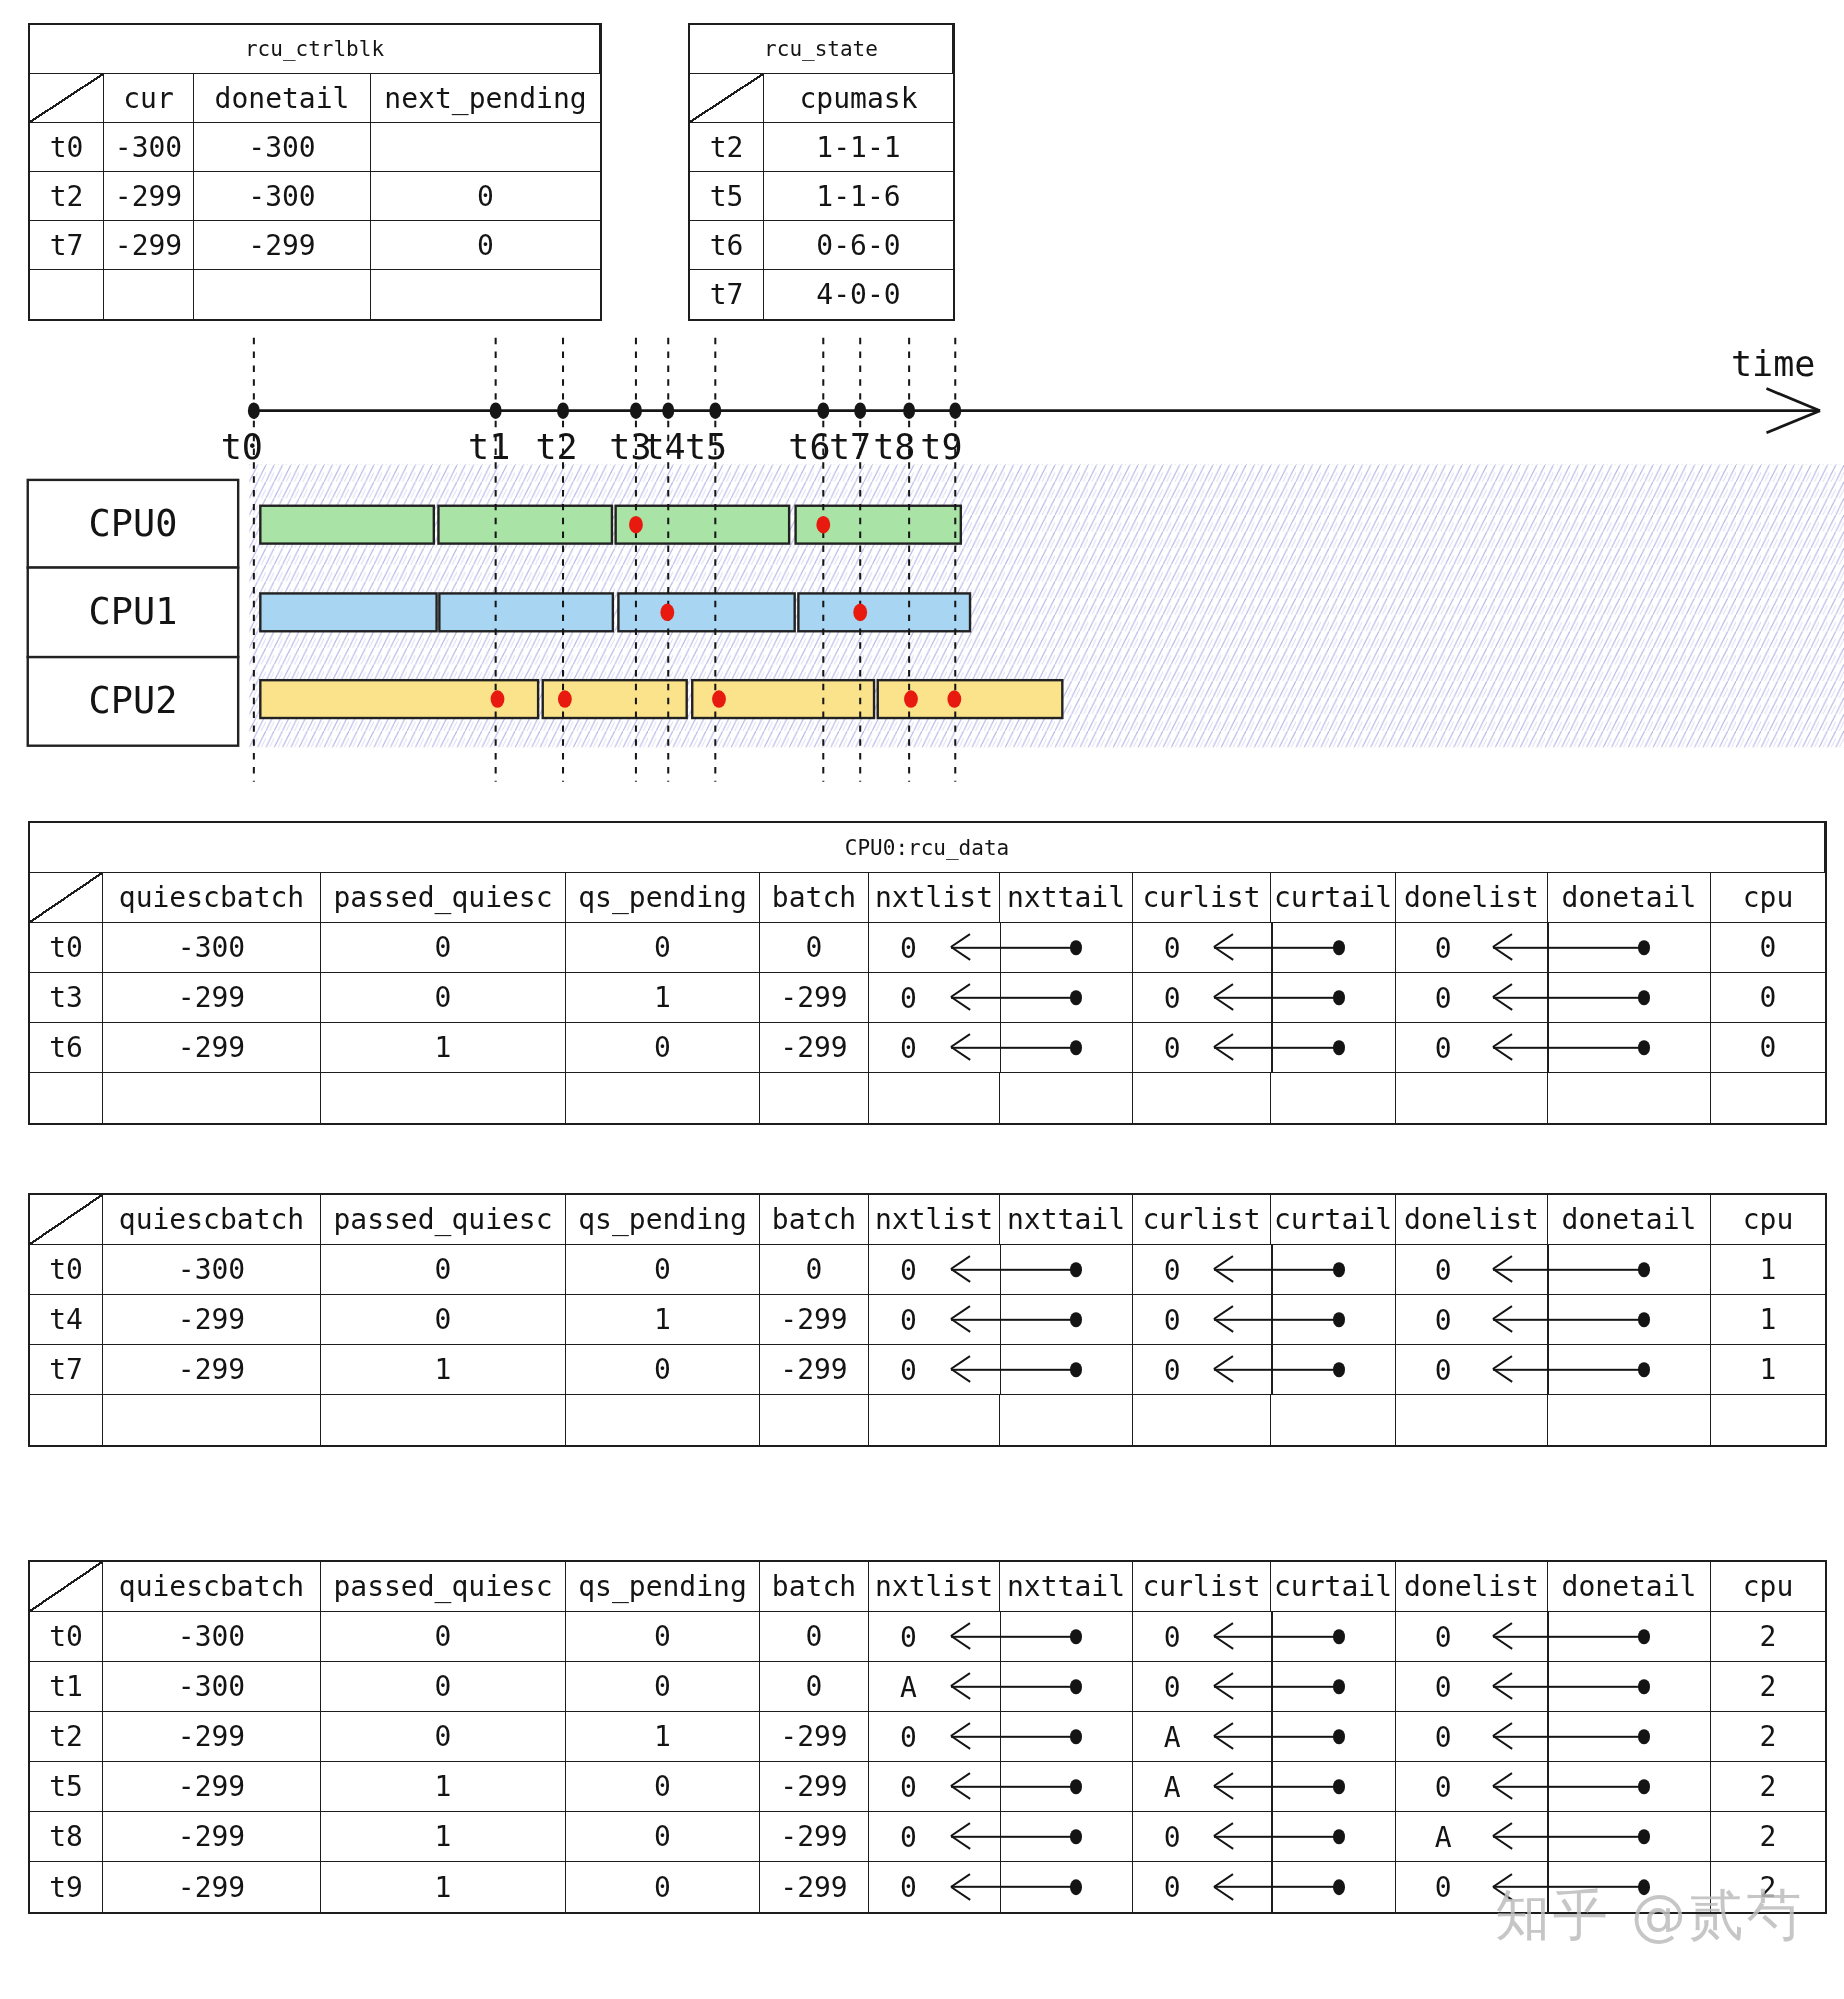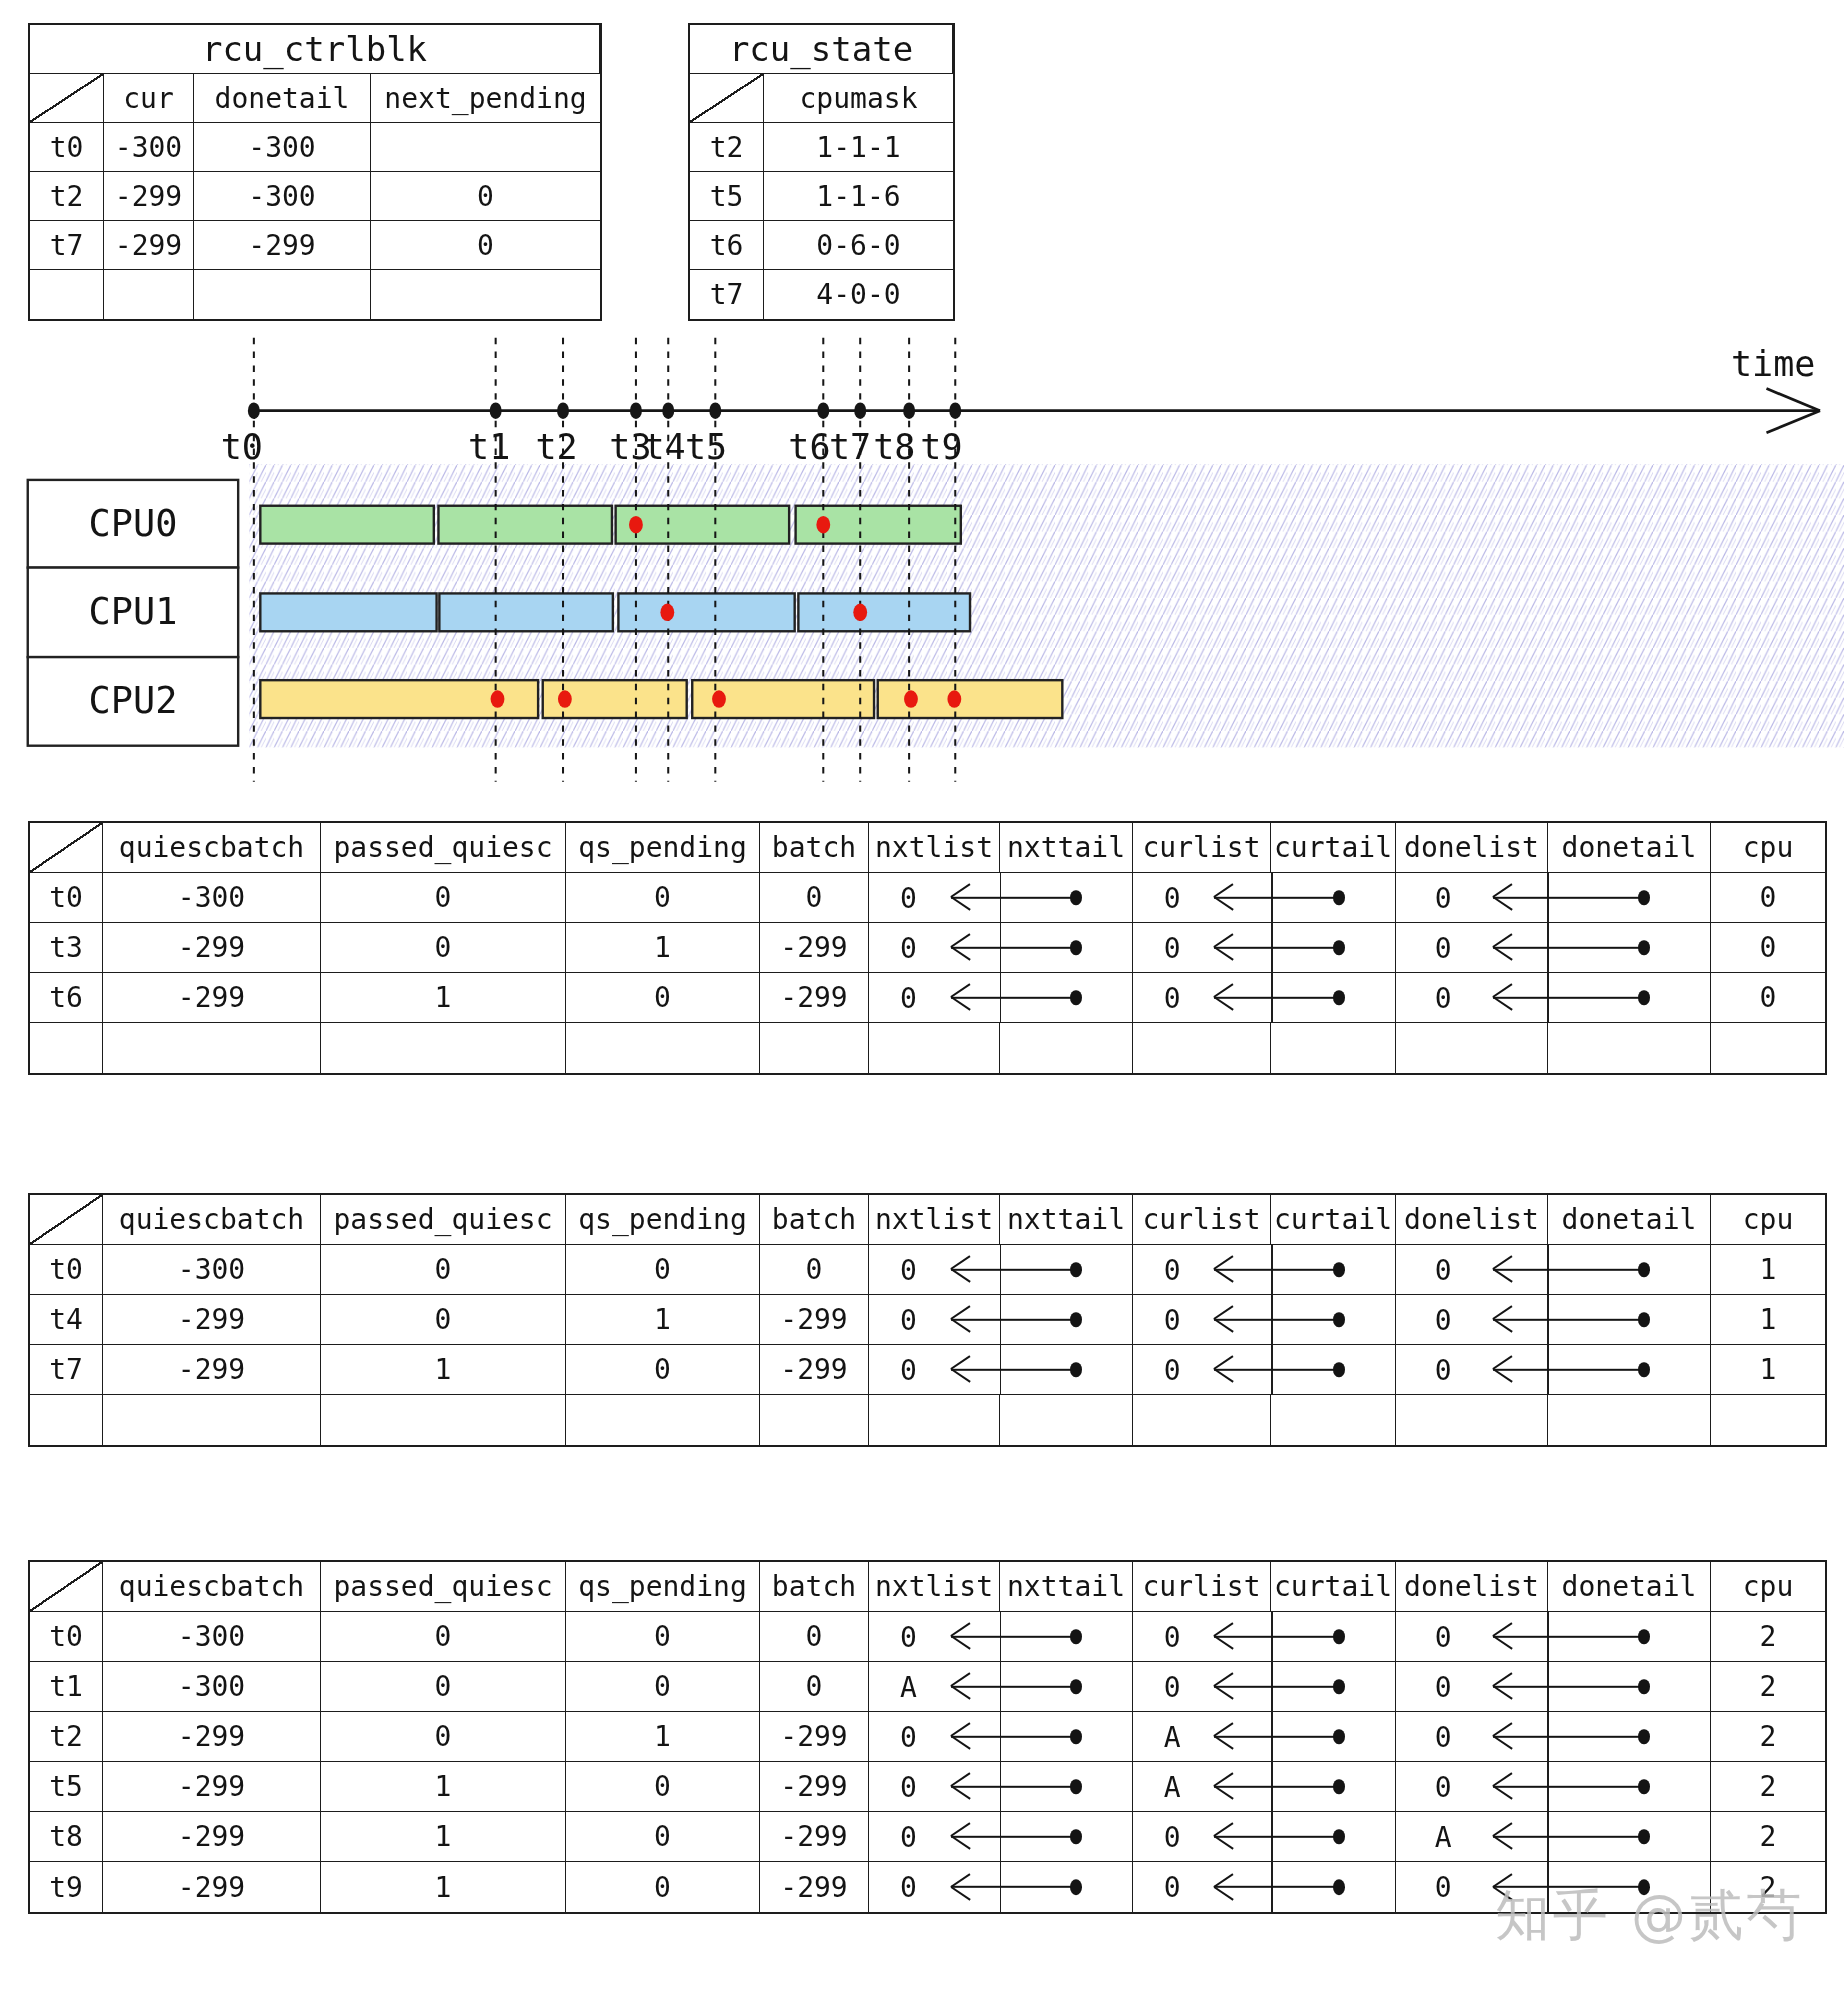--- a/index.html
+++ b/index.html
@@ -10,21 +10,21 @@
   }
   svg text{font-family:"DejaVu Sans Mono","Liberation Mono",monospace;fill:#141414;}
   .tbl{position:absolute;display:grid;border:2.8px solid #1d1d1d;background:#fff;box-sizing:border-box;}
   .cell{
     border-right:1.8px solid #1d1d1d;border-bottom:1.8px solid #1d1d1d;
     display:flex;align-items:center;justify-content:center;
     position:relative;font-size:28px;box-sizing:border-box;white-space:nowrap;
   }
   .cell.nbr{border-right:none;}
   .cell.nbb{border-bottom:none;}
-  .cell.title{justify-content:center;font-size:34px;}
+  .cell.title{justify-content:center;font-size:21px;}
   .cell.diag{
     background-image:linear-gradient(to bottom right,
       transparent calc(50% - 1.1px), #1d1d1d calc(50% - 1.1px),
       #1d1d1d calc(50% + 1.1px), transparent calc(50% + 1.1px));
   }
   
   .paircell{padding:0;}
   .pdiv{position:absolute;top:0;bottom:0;width:1.8px;background:#1d1d1d;}
   .pval{position:absolute;left:4%;width:22%;text-align:center;top:50%;transform:translateY(-50%);}
   .parrow{position:absolute;left:31%;right:21%;top:0;bottom:0;}
@@ -151,20 +151,21 @@
       <div class="cell">t2</div>
       <div class="cell nbr">1-1-1</div>
       <div class="cell">t5</div>
       <div class="cell nbr">1-1-6</div>
       <div class="cell">t6</div>
       <div class="cell nbr">0-6-0</div>
       <div class="cell nbb">t7</div>
       <div class="cell nbr nbb">4-0-0</div>
     </div>
     <div class="tbl" style="left: 28px; top: 821px; grid-template-columns: 73px 218px 245px 194px 109px 131px 133px 138px 125px 152px 163px 114px; grid-auto-rows: 50px;">
+      <div class="cell title" style="grid-column: 1 / -1;">CPU0:rcu_data</div>
       <div class="cell diag"></div>
       <div class="cell">quiescbatch</div>
       <div class="cell">passed_quiesc</div>
       <div class="cell">qs_pending</div>
       <div class="cell">batch</div>
       <div class="cell">nxtlist</div>
       <div class="cell">nxttail</div>
       <div class="cell">curlist</div>
       <div class="cell">curtail</div>
       <div class="cell">donelist</div>

